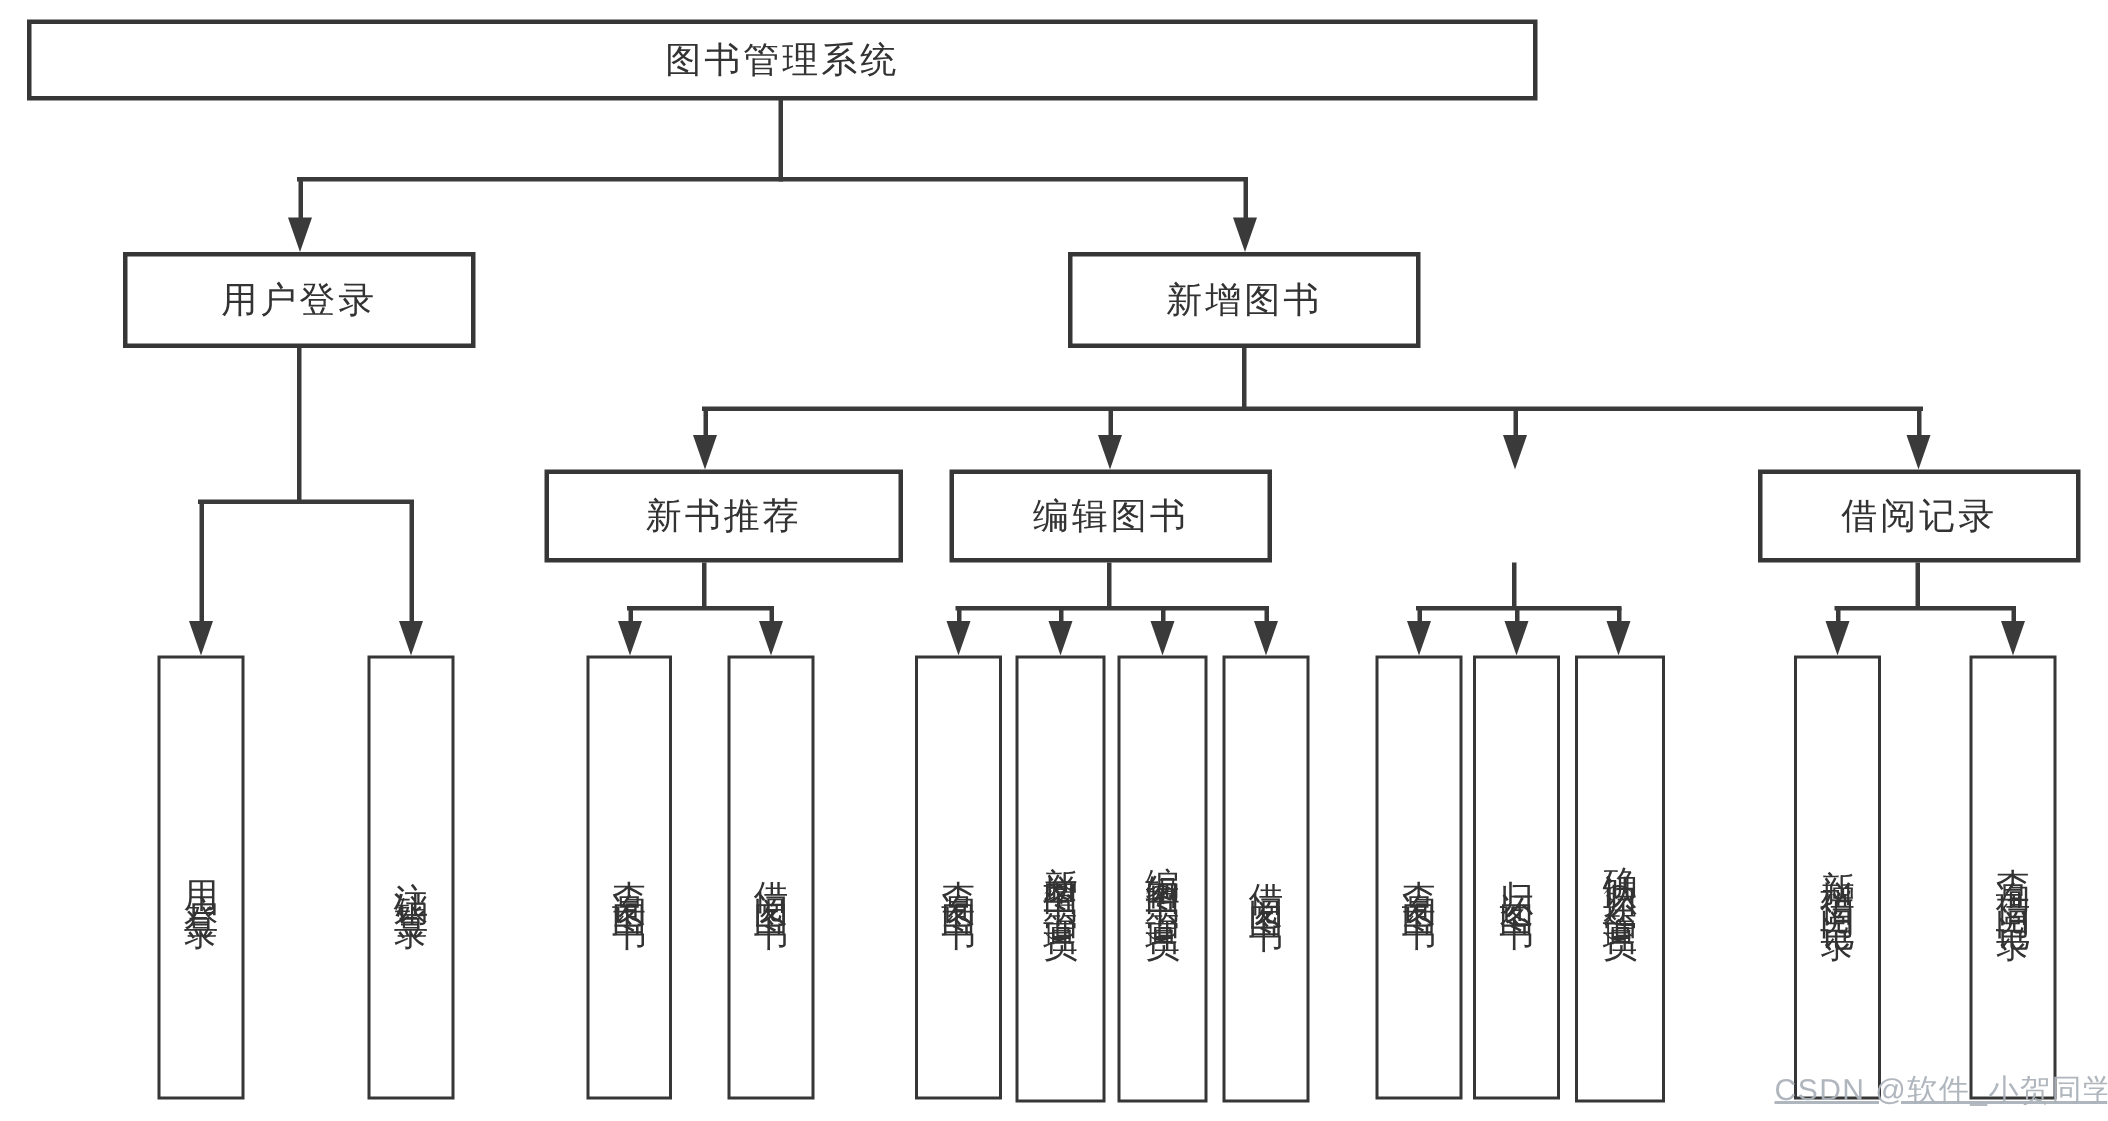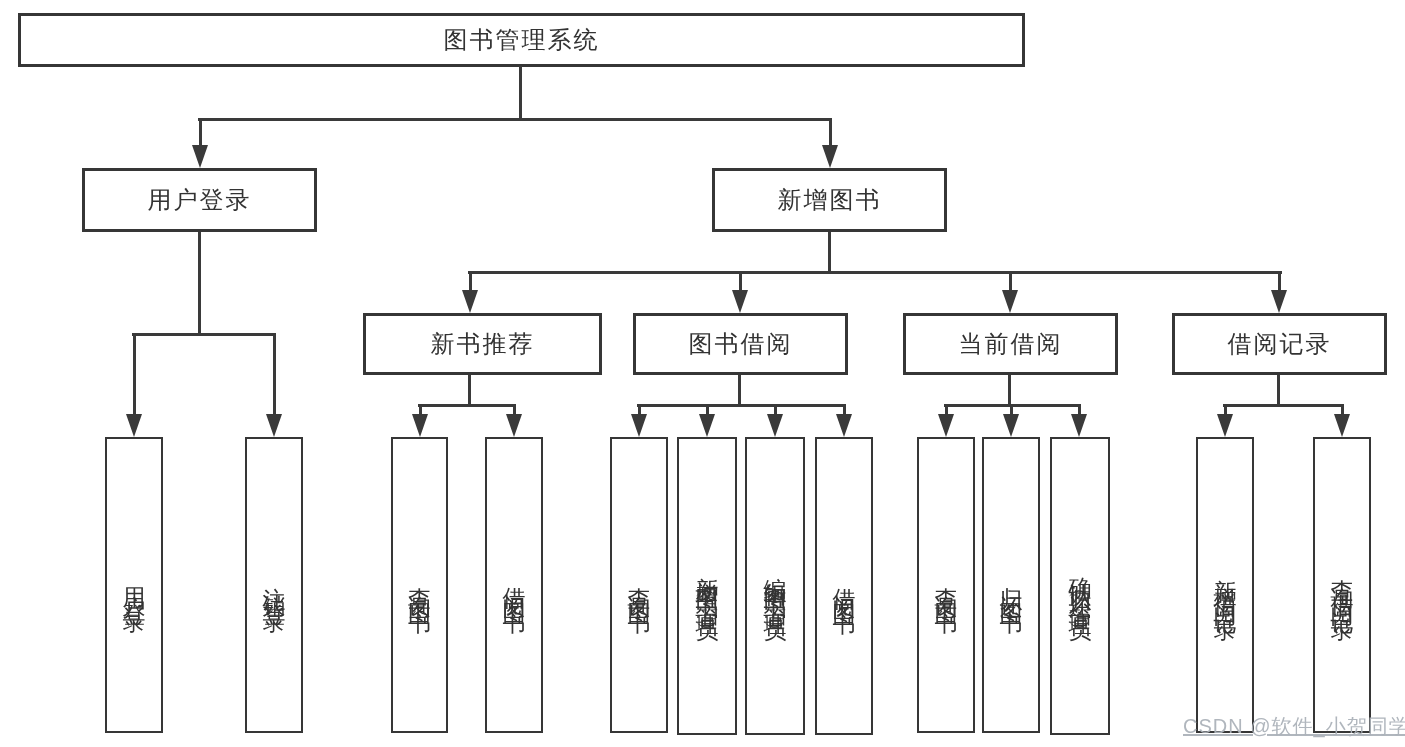--- a/index.html
+++ b/index.html
@@ -58,22 +58,21 @@
   <div class="drop" style="left:266px;top:334px;height:103px;"></div>
 
   <div class="vline" style="left:828px;top:232px;height:42px;"></div>
   <div class="hline" style="left:468px;top:271px;width:814px;"></div>
   <div class="drop" style="left:462px;top:272px;height:41px;"></div>
   <div class="drop" style="left:732px;top:272px;height:41px;"></div>
   <div class="drop" style="left:1002px;top:272px;height:41px;"></div>
   <div class="drop" style="left:1271px;top:272px;height:41px;"></div>
 
   <div class="box" style="left:363px;top:313px;width:239px;height:62px;">新书推荐</div>
-  <div class="box" style="left:633px;top:313px;width:215px;height:62px;">图书借阅</div>
-  <div class="box" style="left:903px;top:313px;width:215px;height:62px;">当前借阅</div>
+  <div class="box" style="left:633px;top:313px;width:215px;height:62px;">编辑图书</div>
   <div class="box" style="left:1172px;top:313px;width:215px;height:62px;">借阅记录</div>
 
   <div class="vline" style="left:468px;top:375px;height:31px;"></div>
   <div class="hline" style="left:418px;top:404px;width:98px;"></div>
   <div class="drop" style="left:412px;top:405px;height:32px;"></div>
   <div class="drop" style="left:506px;top:405px;height:32px;"></div>
 
   <div class="vline" style="left:738px;top:375px;height:31px;"></div>
   <div class="hline" style="left:637px;top:404px;width:209px;"></div>
   <div class="drop" style="left:631px;top:405px;height:32px;"></div>

